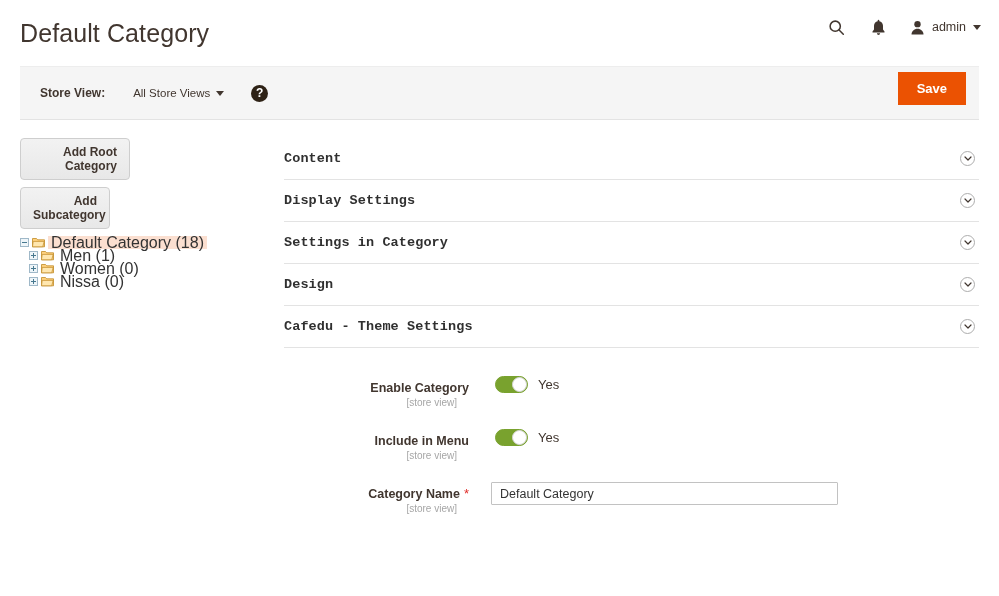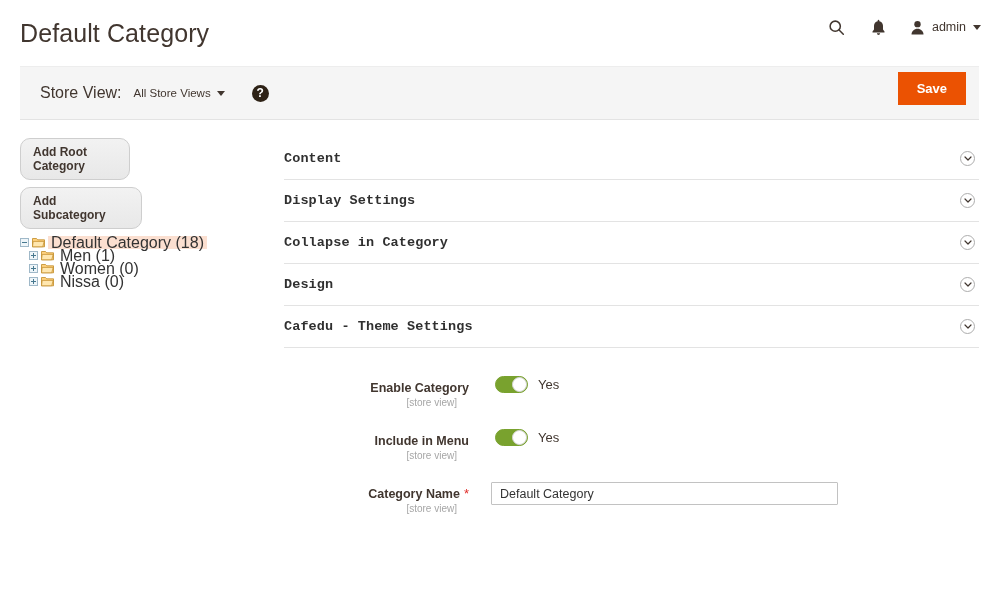--- a/index.html
+++ b/index.html
@@ -62,24 +62,24 @@
     height: 54px;
     background: #f5f5f5;
     border-top: 1px solid #ededed;
     border-bottom: 1px solid #e3e3e3;
     display: flex;
     align-items: center;
     padding: 0 20px;
     position: relative;
   }
   .store-view-label {
-    font-size: 16px;
-    font-weight: normal;
-    color: #41362f;
-    margin-right: 12px;
+    font-size: 12px;
+    font-weight: bold;
+    color: #41362f;
+    margin-right: 28px;
   }
   .store-view-value {
     font-size: 11.5px;
     color: #41362f;
     margin-right: 6px;
   }
   .store-view-select {
     display: flex;
     align-items: center;
     cursor: pointer;
@@ -126,32 +126,32 @@
     padding: 0 20px;
     align-items: flex-start;
   }
 
   
   .sidebar { width: 244px; padding-top: 18px; flex: 0 0 244px; }
   .tree-button {
     display: block;
     background: linear-gradient(to bottom, #f2f2f2 0%, #e8e8e8 100%);
     border: 1px solid #cecece;
-    border-radius: 10px;
+    border-radius: 4px;
     color: #41362f;
     font-size: 12px;
     font-weight: bold;
     padding: 6px 12px;
     margin-bottom: 7px;
     cursor: pointer;
     font-family: "Liberation Sans", sans-serif;
-    text-align: left;
+    text-align: right;
   }
   #btn-add-root { width: 110px; }
-  #btn-add-sub { width: 122px; }
+  #btn-add-sub { width: 90px; }
 
   .tree-toggle-links {
     margin-top: 24px;
     font-size: 11.5px;
     color: #8c8c8c;
   }
   .tree-toggle-links a {
     color: #1979c3;
     text-decoration: none;
     cursor: pointer;
@@ -441,21 +441,21 @@
           <svg width="8" height="5" viewBox="0 0 8 5" fill="none" stroke="#41362f" stroke-width="1.2" stroke-linecap="round" stroke-linejoin="round">
               <path d="M1 1l3 3 3-3"></path>
             </svg>
         </span>
       </div>
     </div>
 
 
     <div class="accordion-item">
       <div class="accordion-header">
-        <span class="accordion-title">Collapse in Category</span>
+        <span class="accordion-title">Settings in Category</span>
         <span class="chevron-circle">
           <svg width="8" height="5" viewBox="0 0 8 5" fill="none" stroke="#41362f" stroke-width="1.2" stroke-linecap="round" stroke-linejoin="round">
               <path d="M1 1l3 3 3-3"></path>
             </svg>
         </span>
       </div>
     </div>
 
     <div class="accordion-item">
       <div class="accordion-header">

